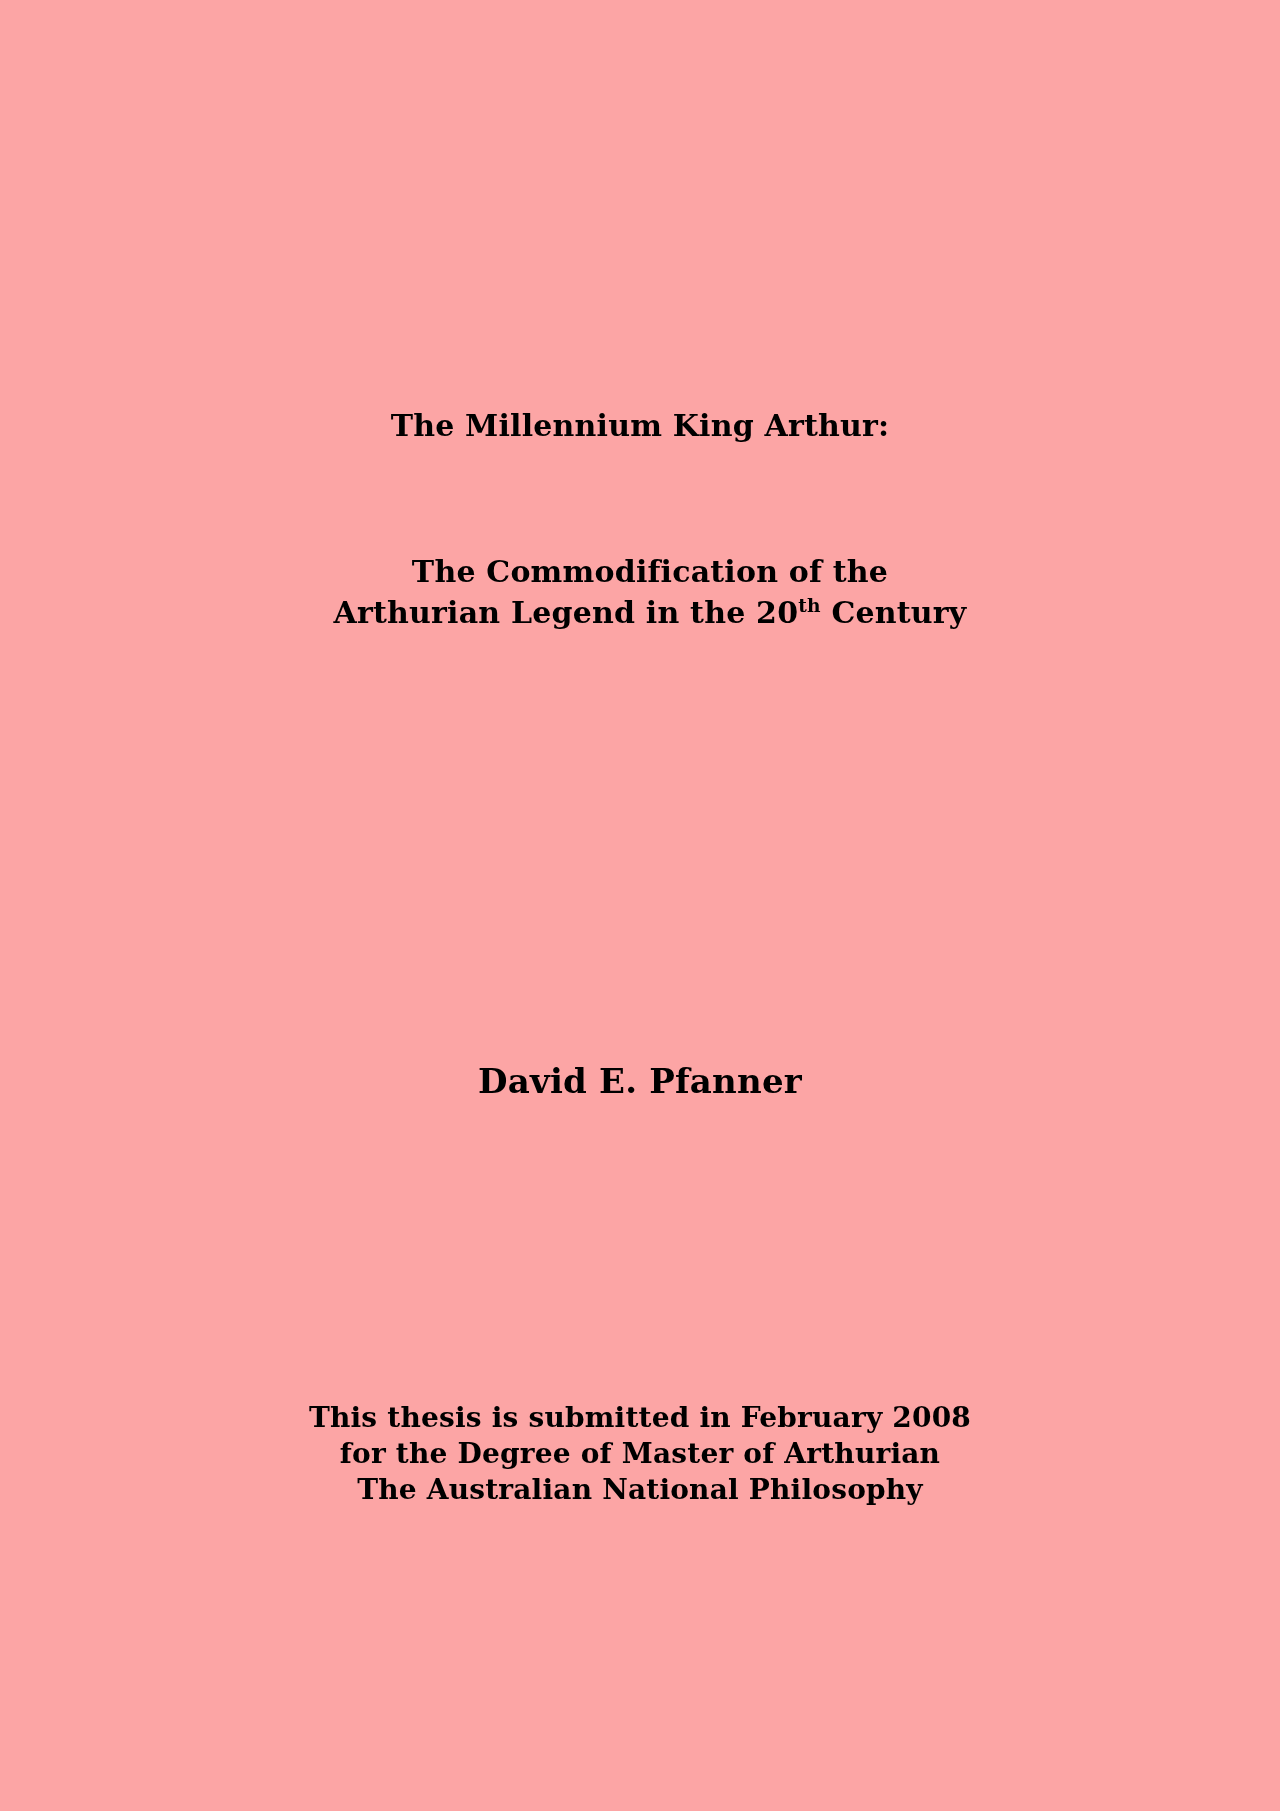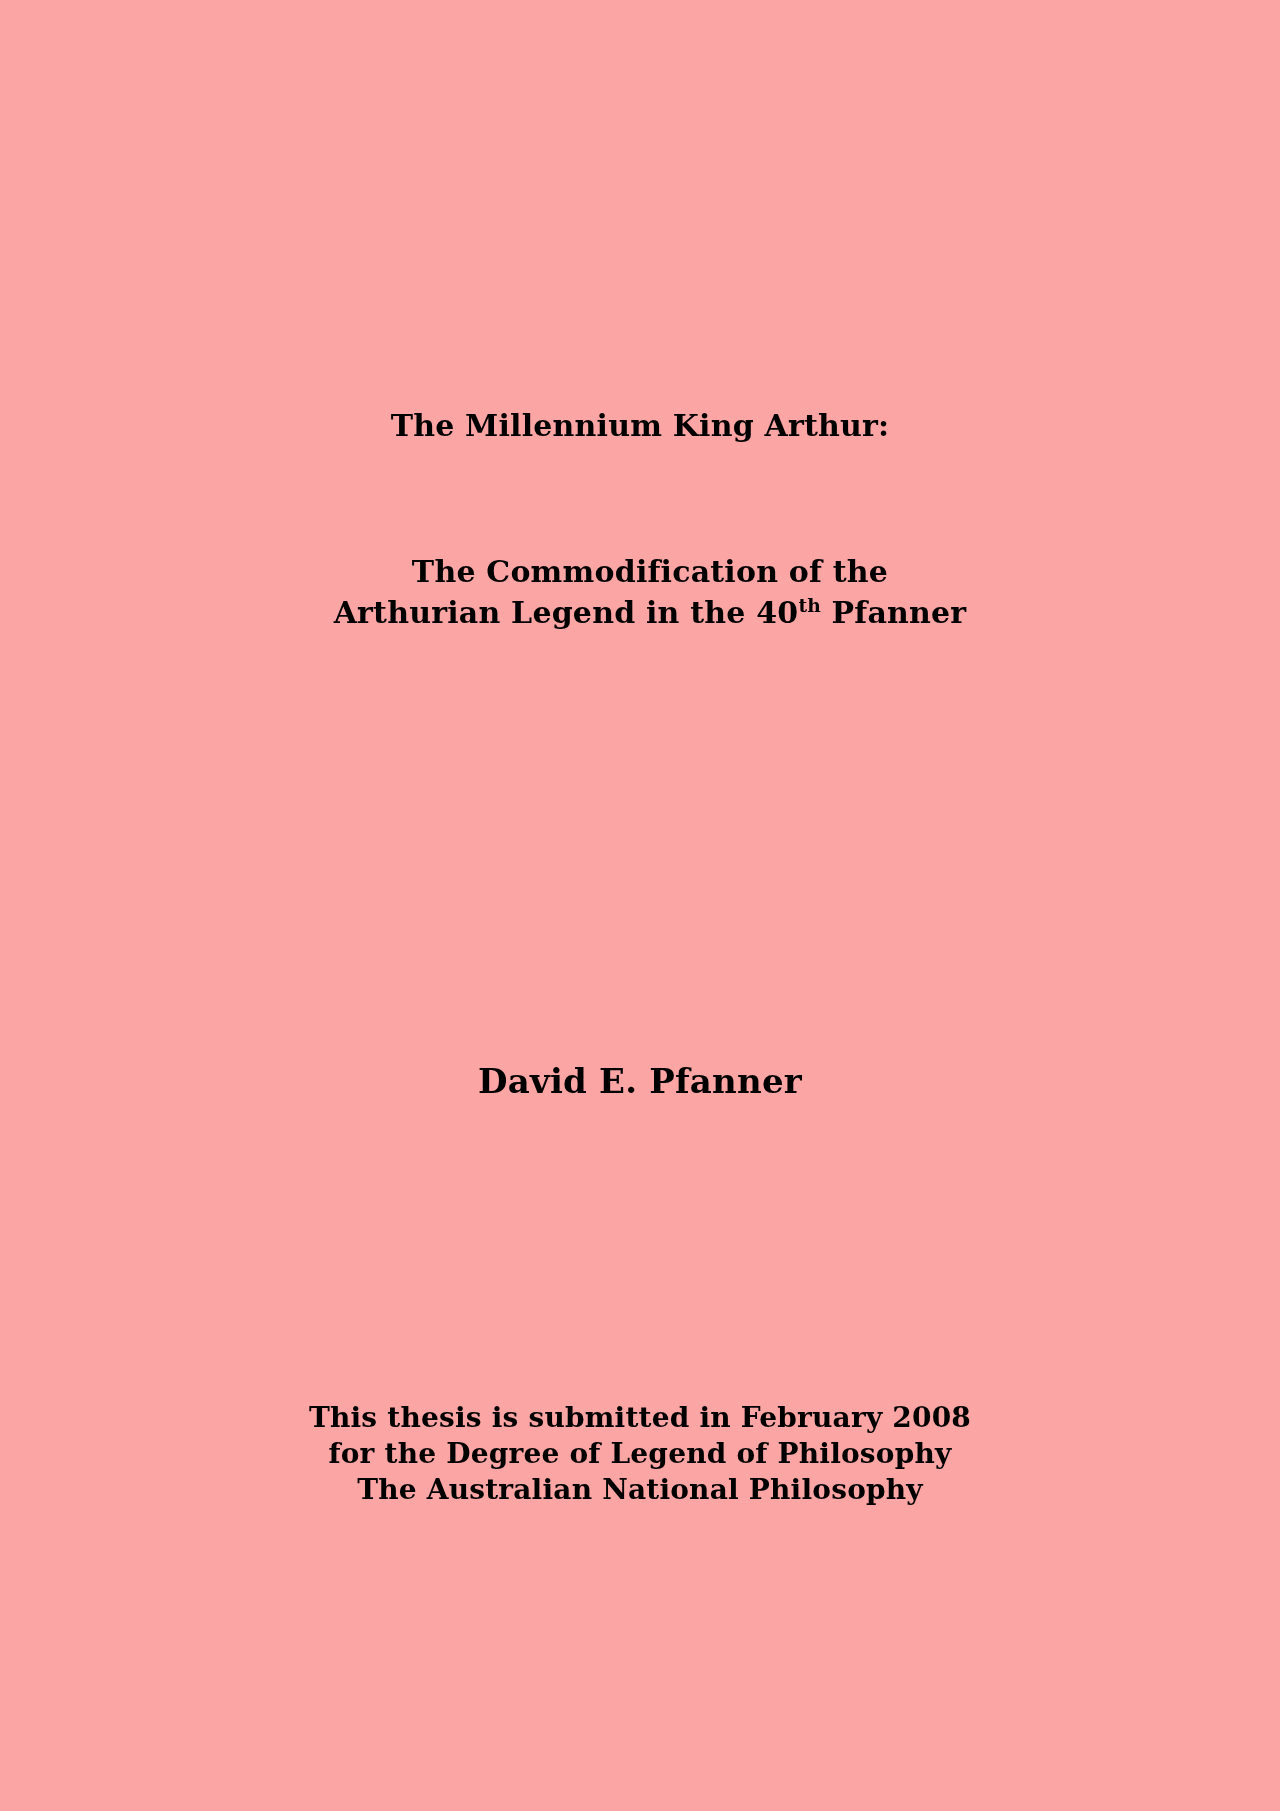--- a/index.html
+++ b/index.html
@@ -62,24 +62,24 @@
 </style>
 </head>
 <body>
 
 <div class="page">
 
   <div class="block title-main">The Millennium King Arthur:</div>
 
   <div class="block title-sub">
     <span class="line">The Commodification of the</span>
-    <span class="line"><span>Arthurian Legend in the 40</span><span class="sup">th</span><span> Pfanner</span></span>
+    <span class="line"><span>Arthurian Legend in the 20</span><span class="sup">th</span><span> Century</span></span>
   </div>
 
   <div class="block author">David E. Pfanner</div>
 
   <div class="block submission">
     <span class="line">This thesis is submitted in February 2008</span>
-    <span class="line">for the Degree of Legend of Philosophy</span>
+    <span class="line">for the Degree of Master of Arthurian</span>
     <span class="line">The Australian National Philosophy</span>
   </div>
 
 </div>
 
 </body></html>

